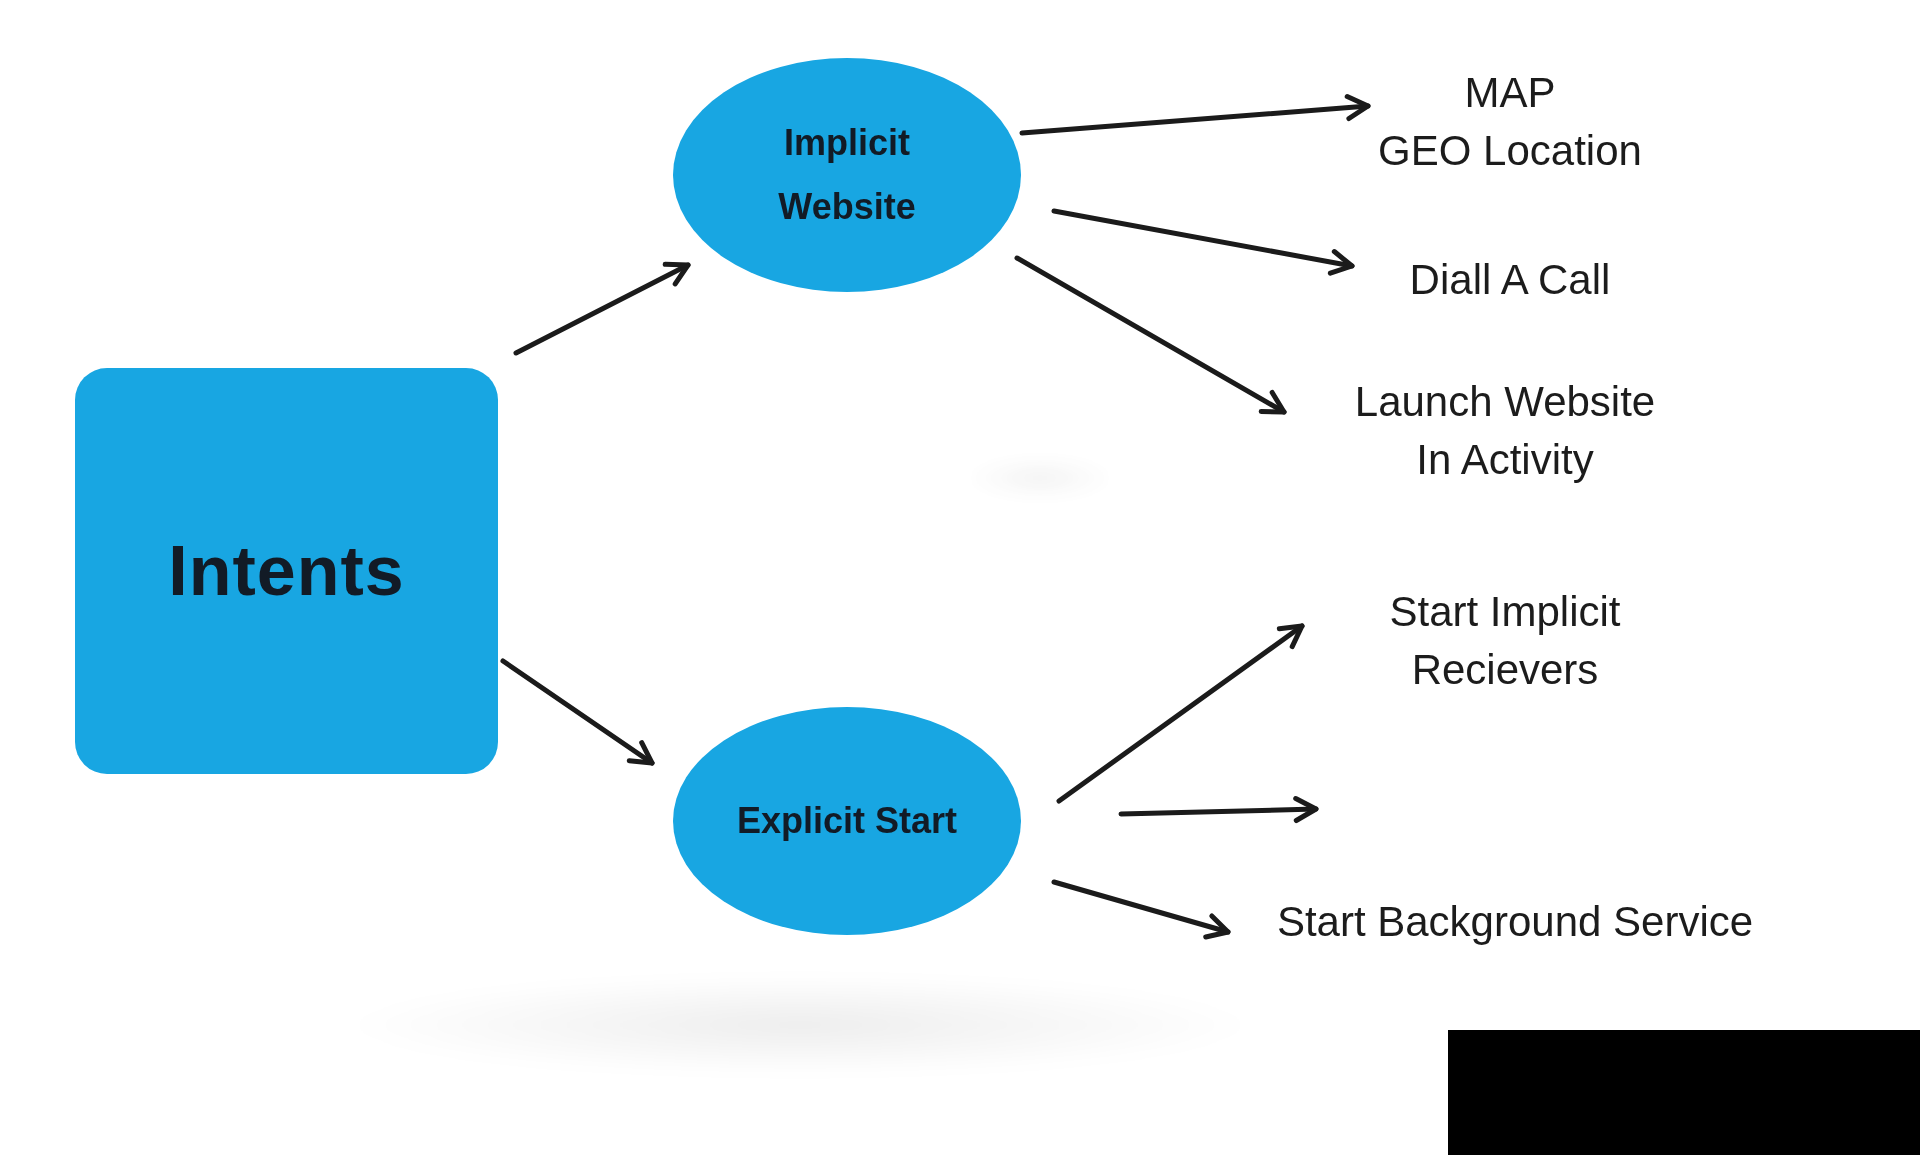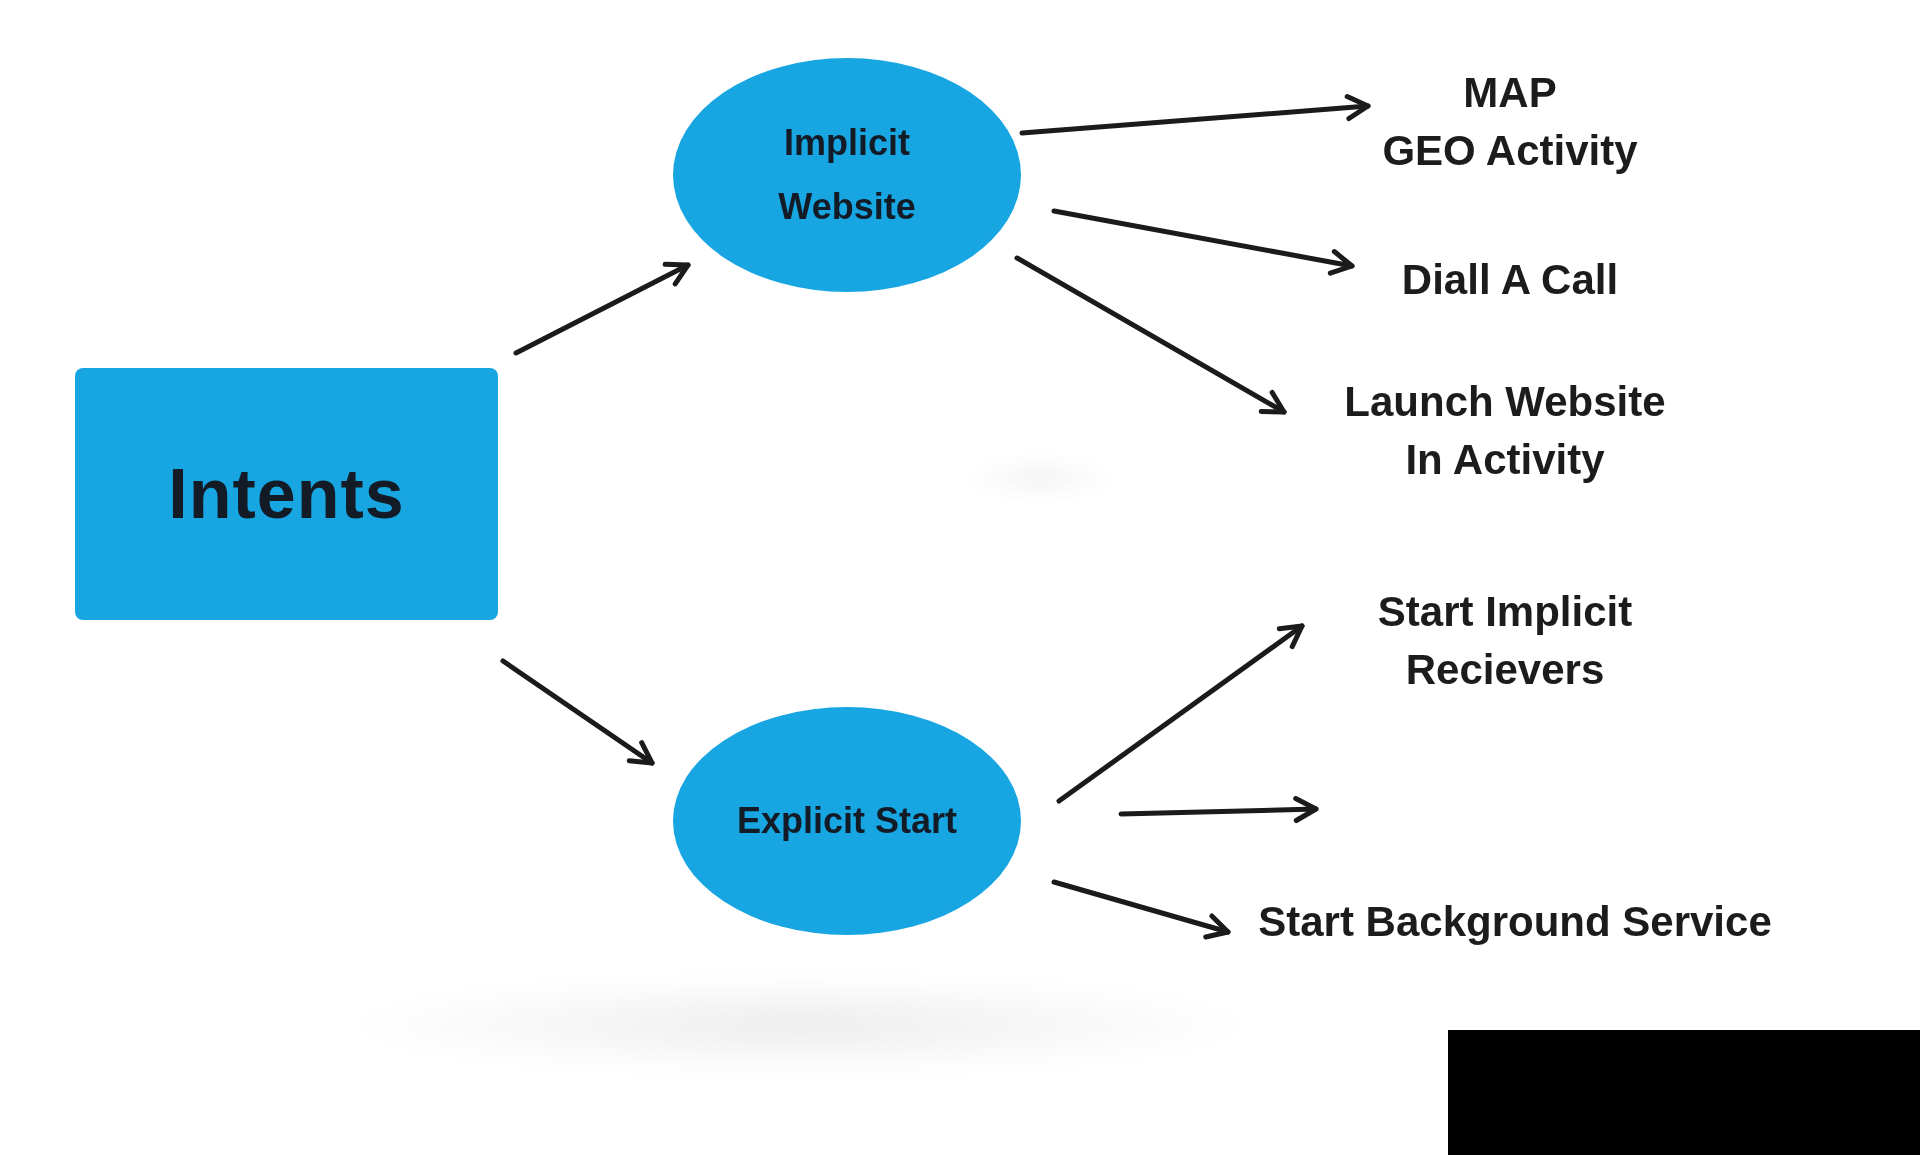--- a/index.html
+++ b/index.html
@@ -20,23 +20,23 @@
   }
   .arrow-layer{
     position:absolute;
     left:0;top:0;
     width:1920px;height:1155px;
     color:var(--arrow);
   }
   .node-root{
     position:absolute;
     left:75px;top:368px;
-    width:423px;height:252px;
+    width:423px;height:406px;
     background:var(--node-fill);
-    border-radius:8px;
+    border-radius:32px;
     display:flex;align-items:center;justify-content:center;
   }
   .node-root .root-label{
     font-size:70px;
     font-weight:800;
     letter-spacing:1px;
     color:var(--node-text);
   }
   .node-ellipse{
     position:absolute;
@@ -59,21 +59,21 @@
     font-weight:800;
     line-height:48px;
     color:var(--node-text);
   }
   .leaf-label{
     position:absolute;
     transform:translateX(-50%);
     text-align:center;
     font-size:42px;
     line-height:58px;
-    font-weight:700;
+    font-weight:400;
     color:var(--label-text);
     white-space:nowrap;
   }
   .leaf-map{left:1510px;top:64px;}
   .leaf-dial{left:1510px;top:251px;}
   .leaf-website{left:1505px;top:373px;}
   .leaf-broadcast{left:1505px;top:583px;}
   .leaf-activity{left:1512px;top:779px;}
   .leaf-service{left:1515px;top:893px;}
   .redaction-box{
@@ -125,21 +125,21 @@
     <span class="node-label">Implicit</span>
     <span class="node-label">Website</span>
   </div>
 
   <div class="node-ellipse node-explicit">
     <span class="node-label">Explicit Start</span>
   </div>
 
   <div class="leaf-label leaf-map">
     <div>MAP</div>
-    <div>GEO Activity</div>
+    <div>GEO Location</div>
   </div>
 
   <div class="leaf-label leaf-dial">
     <div>Diall A Call</div>
   </div>
 
   <div class="leaf-label leaf-website">
     <div>Launch Website</div>
     <div>In Activity</div>
   </div>

